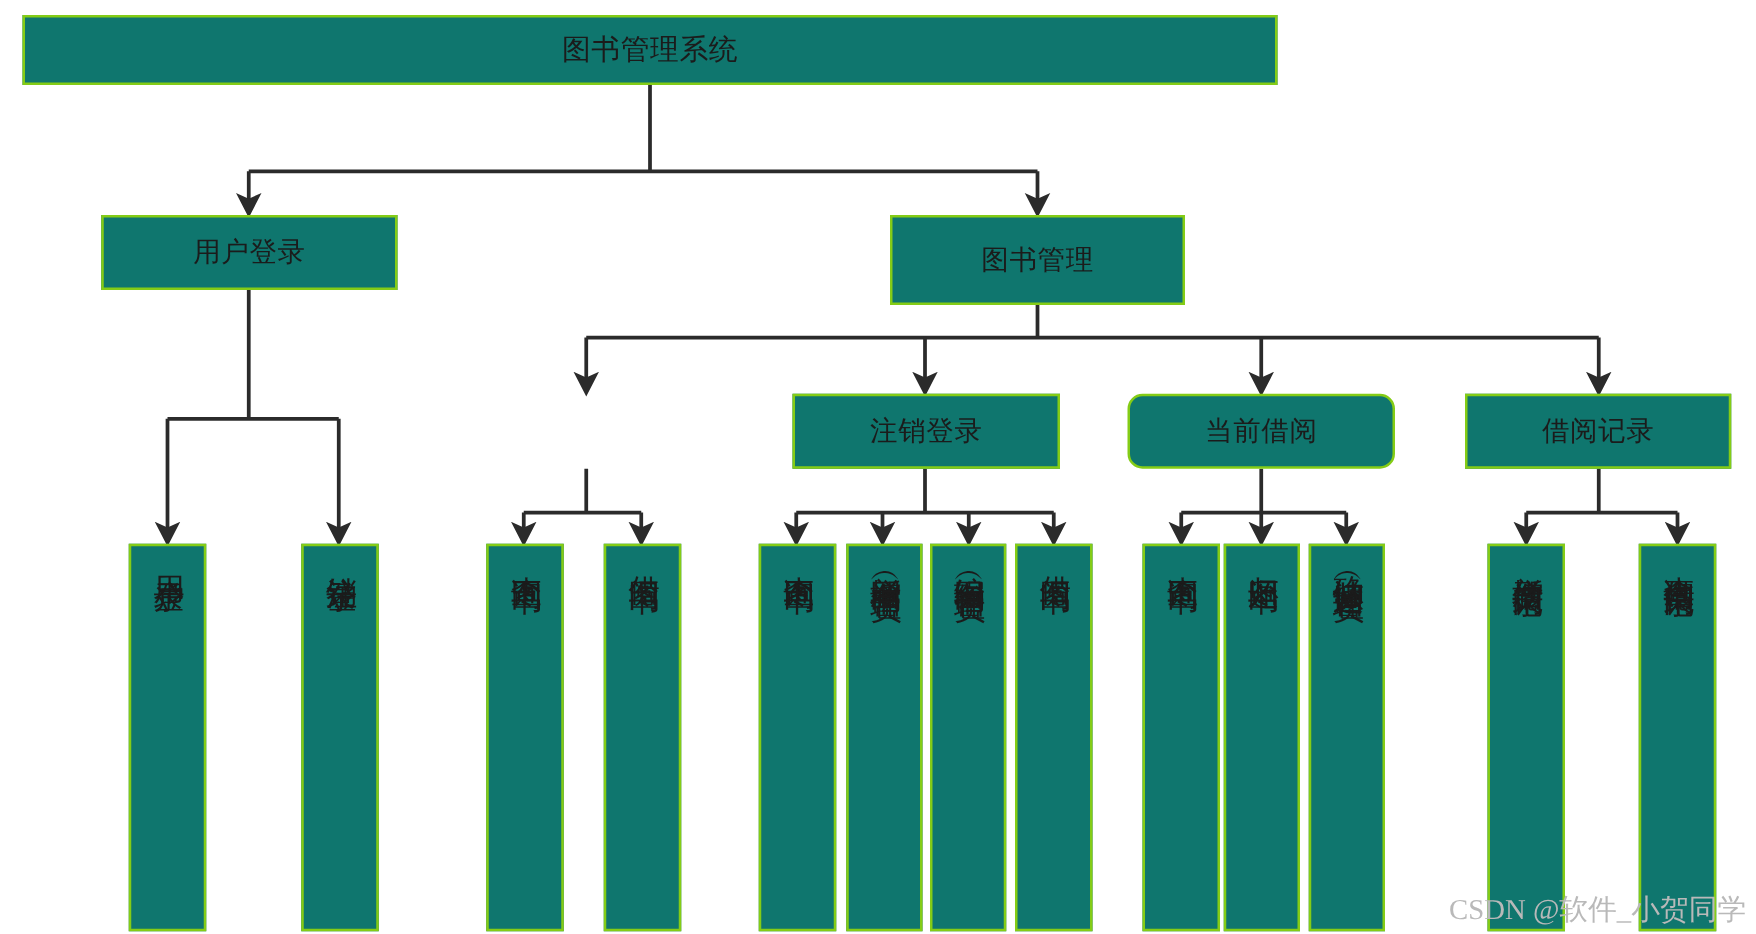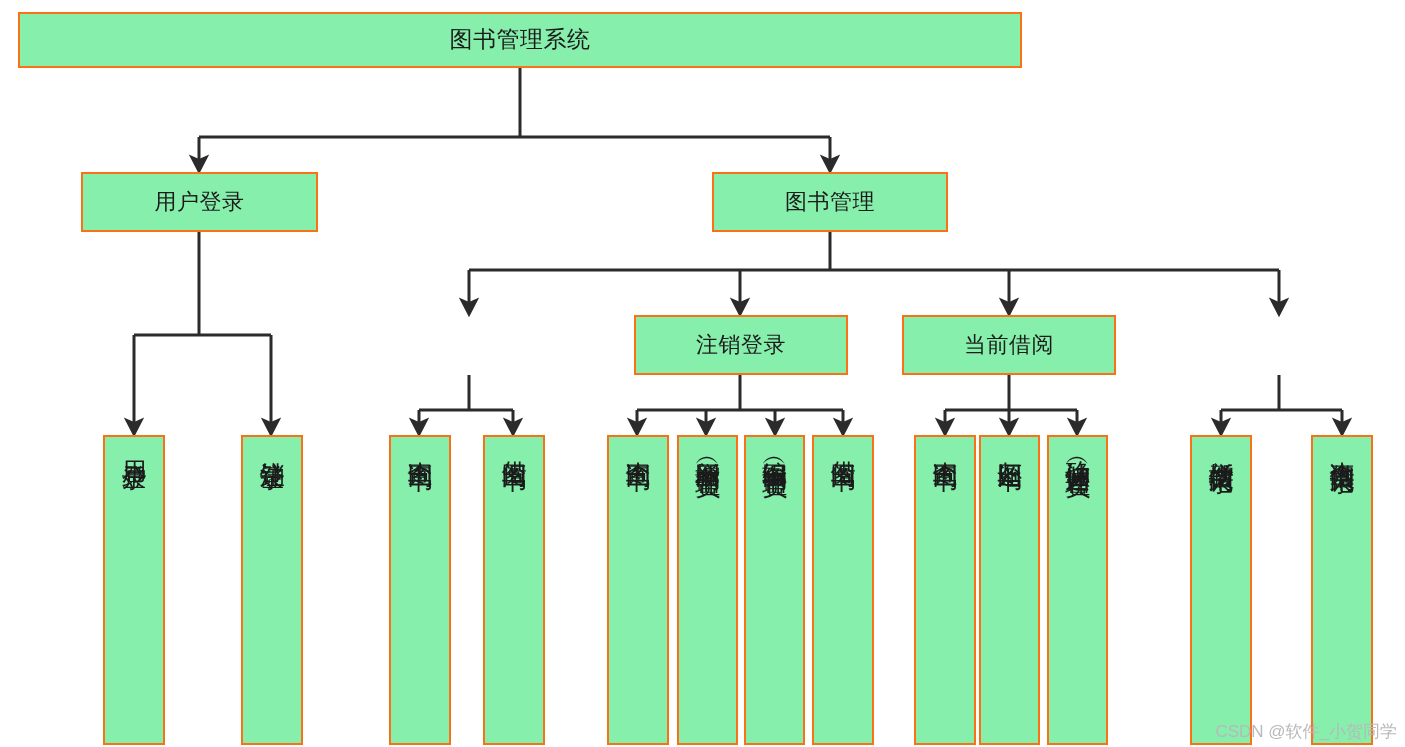--- a/index.html
+++ b/index.html
@@ -8,22 +8,22 @@
     background:#ffffff;
     font-family:"Liberation Sans","DejaVu Sans",sans-serif;
     overflow:hidden;
   }
   #canvas{position:relative;width:1405px;height:747px;background:#fff;}
   #edges{position:absolute;left:0;top:0;width:1405px;height:747px;}
 
   .node{
     position:absolute;
     box-sizing:border-box;
-    border:2px solid #f97316;
-    background:#86efac;
+    border:2px solid #84cc16;
+    background:#0f766e;
     display:flex;
     align-items:center;
     justify-content:center;
     color:#1b1b1b;
   }
   .node .lbl{
     display:block;
     text-align:center;
     line-height:1.18;
     letter-spacing:0.5px;
@@ -48,24 +48,25 @@
     line-height:1.02;
     letter-spacing:2px;
     max-height:298px;
   }
   .v-node.tall .lbl{max-height:304px;}
 
   #watermark{
     position:absolute;
     right:8px;
     bottom:4px;
-    font-size:17px;
+    font-size:23px;
     color:#b9b9b9;
     white-space:nowrap;
     pointer-events:none;
+    font-family:Liberation Serif, serif;
   }
 </style>
 </head>
 <body>
 
 <div id="canvas">
 
   <svg id="edges" viewBox="0 0 1405 747" xmlns="http://www.w3.org/2000/svg">
     <defs>
       <marker id="arrow" markerWidth="10" markerHeight="10" refX="3.2" refY="4" orient="auto" markerUnits="strokeWidth">
@@ -116,29 +117,32 @@
     </g>
   </svg>
 
   <div class="node h-node" id="n-root" style="left:18px;top:12px;width:1004px;height:56px;">
     <span class="lbl">图书管理系统</span>
   </div>
 
   <div class="node h-node" style="left:81px;top:172px;width:237px;height:60px;">
     <span class="lbl">用户登录</span>
   </div>
-  <div class="node h-node" style="left:712px;top:172px;width:236px;height:60px;">
+  <div class="node h-node" style="left:712px;top:172px;width:236px;height:72px;">
     <span class="lbl">图书管理</span>
   </div>
 
   <div class="node h-node" style="left:634px;top:315px;width:214px;height:60px;">
     <span class="lbl">注销登录</span>
   </div>
-  <div class="node h-node" style="left:902px;top:315px;width:214px;height:60px;">
+  <div class="node h-node" style="left:902px;top:315px;width:214px;height:60px;border-radius:12px;">
     <span class="lbl">当前借阅</span>
+  </div>
+  <div class="node h-node" style="left:1172px;top:315px;width:213px;height:60px;">
+    <span class="lbl">借阅记录</span>
   </div>
 
   <div class="node v-node" style="left:103px;top:435px;width:62px;height:310px;">
     <span class="lbl">用户登录</span>
   </div>
   <div class="node v-node" style="left:241px;top:435px;width:62px;height:310px;">
     <span class="lbl">注销登录</span>
   </div>
 
   <div class="node v-node" style="left:389px;top:435px;width:62px;height:310px;">

